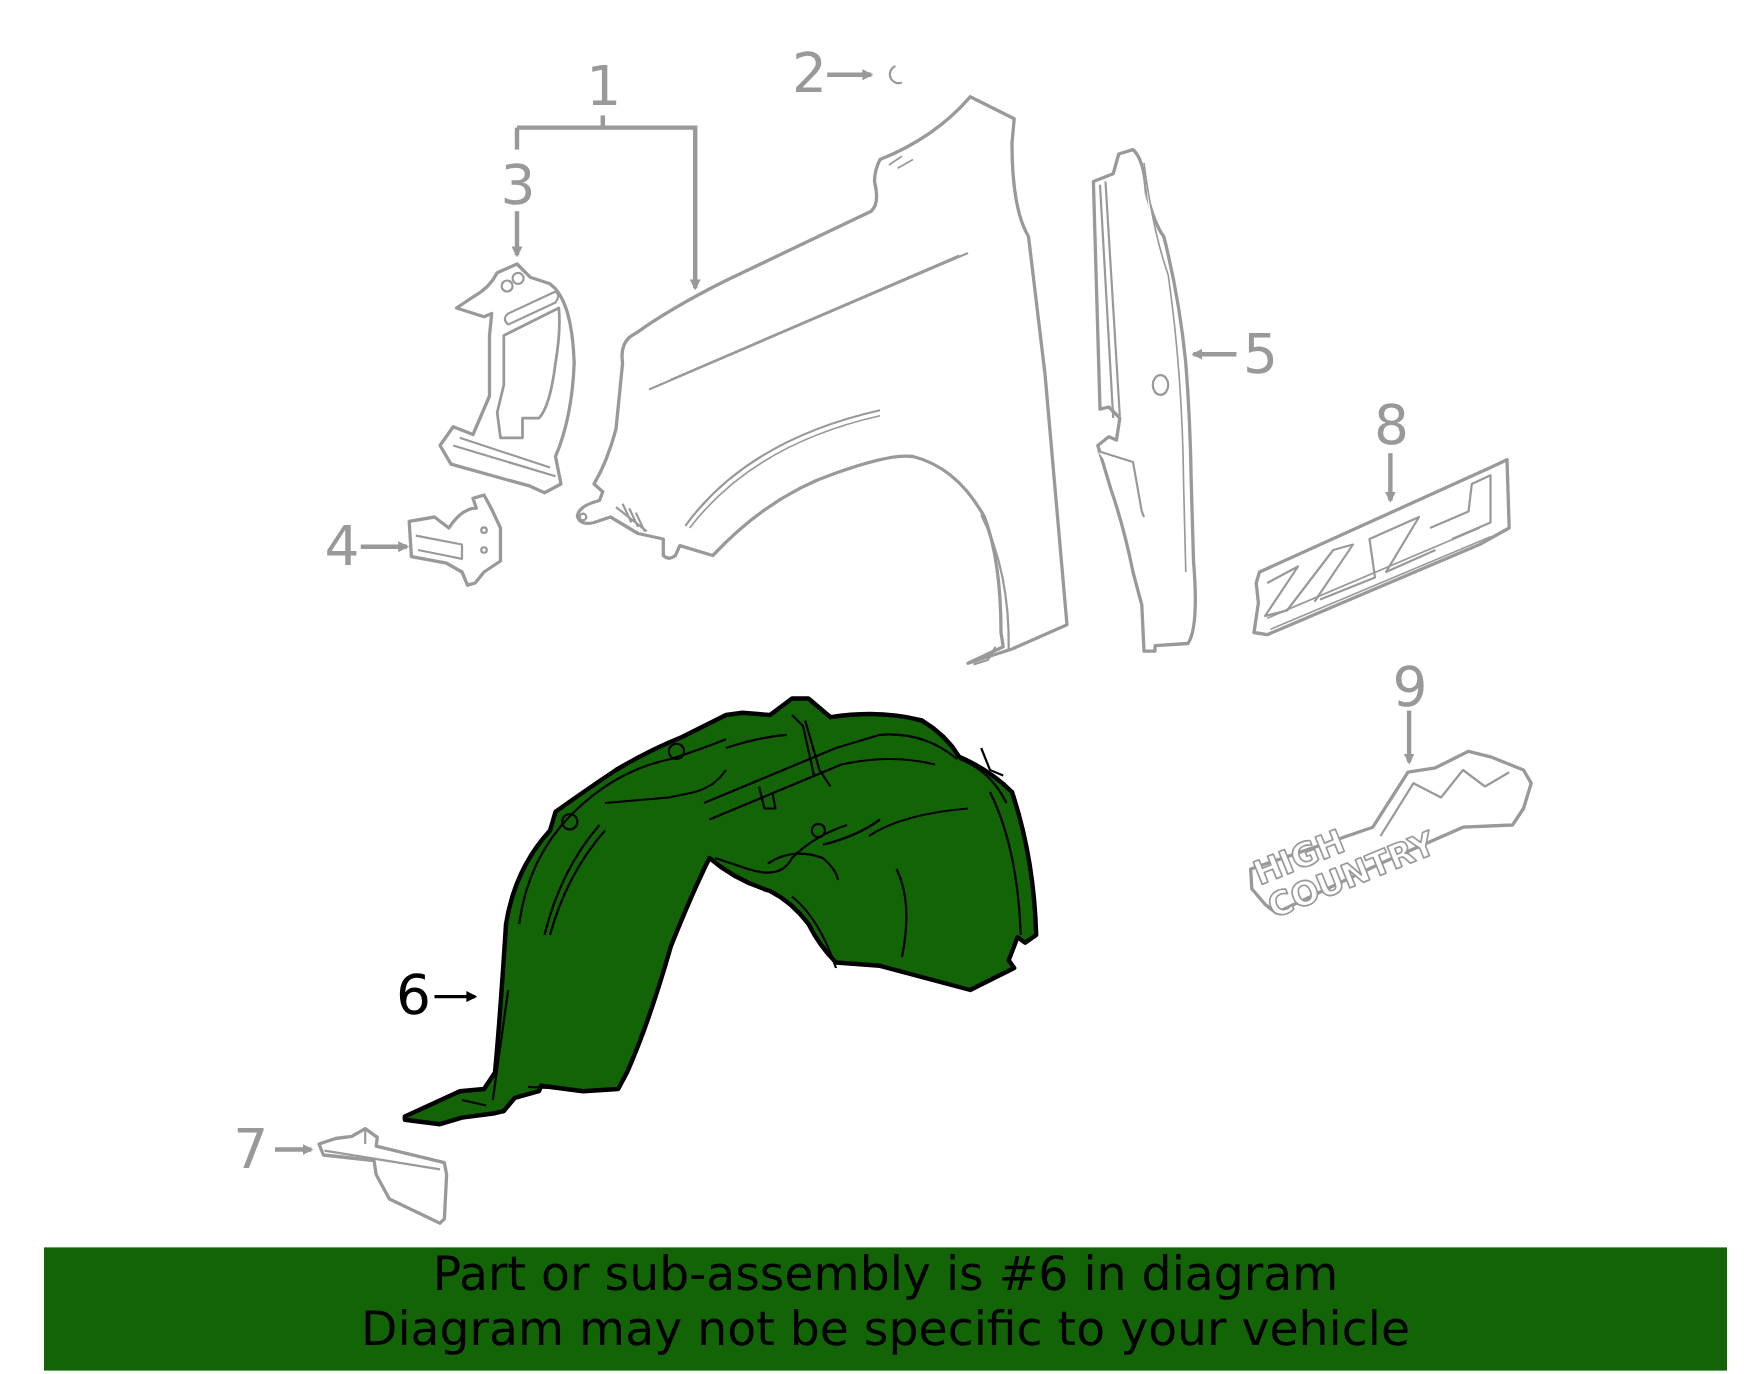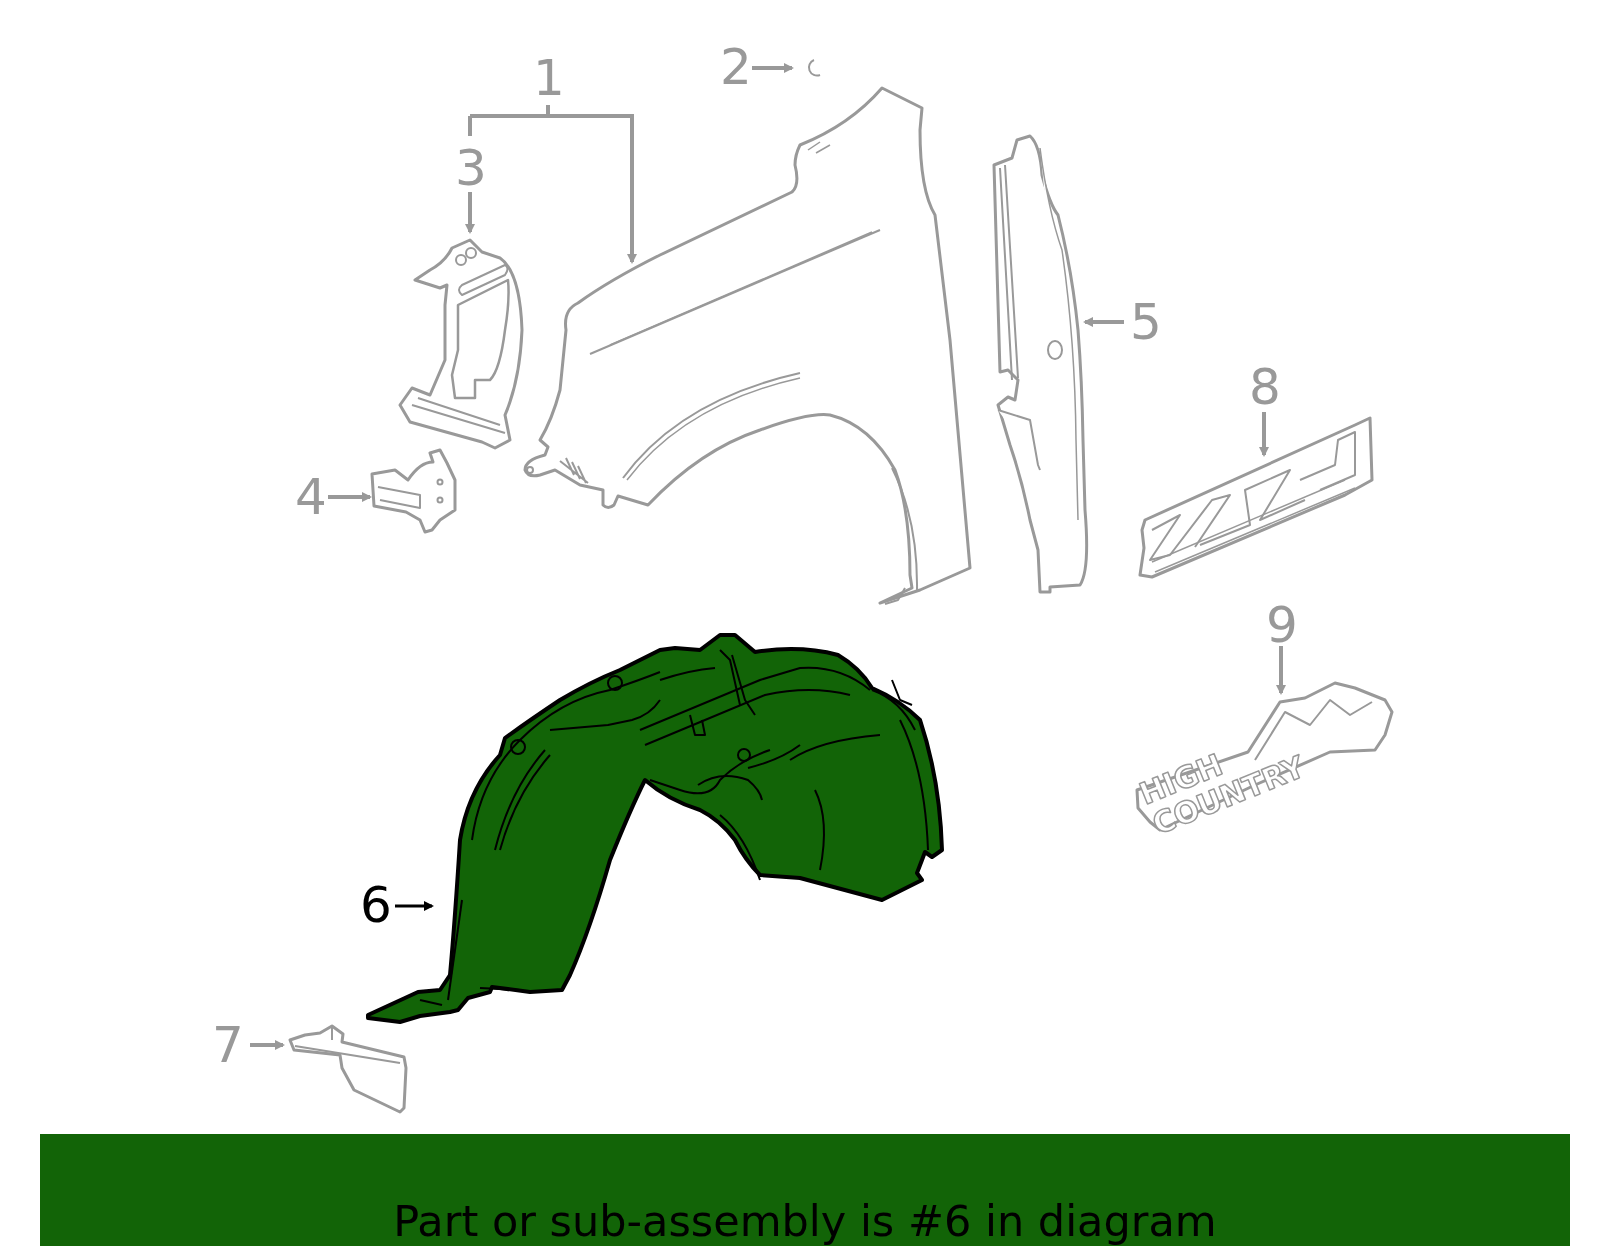--- a/index.html
+++ b/index.html
@@ -1,20 +1,20 @@
 <!DOCTYPE html>
 <html><head>
   <meta charset="utf-8">
   <style>
     html, body { margin: 0; padding: 0; background: #ffffff; }
     body { width: 1600px; height: 1249px; position: relative; overflow: hidden; font-family: "DejaVu Sans", sans-serif; }
     #diagram { position: absolute; left: 0; top: 0; width: 1600px; height: 1249px; }
     .callout { position: absolute; font-family: "DejaVu Sans", sans-serif; font-size: 50px; line-height: 1; color: #999999; }
     .callout.active { color: #000000; }
-    .banner { position: absolute; left: 40px; top: 1134px; width: 1530px; height: 112px; background: #126407; display: flex; flex-direction: column; align-items: center; justify-content: flex-end; }
+    .banner { position: absolute; left: 40px; top: 1134px; width: 1530px; height: 112px; background: #126407; display: flex; flex-direction: column; align-items: center; justify-content: flex-start; }
     .banner .line { font-family: "DejaVu Sans", sans-serif; font-size: 43px; line-height: 50px; color: #000000; white-space: nowrap; }
   </style>
 </head>
 <body>
 
 <svg id="diagram" viewBox="0 0 1600 1249" xmlns="http://www.w3.org/2000/svg">
   <defs>
     <marker id="arrGray" markerWidth="10" markerHeight="10" refX="8" refY="5" orient="auto" markerUnits="userSpaceOnUse">
       <path d="M0,0 L10,5 L0,10 z" fill="#999999"></path>
     </marker>
@@ -136,13 +136,14 @@
 <span class="callout" style="left:455px; top:143px;">3</span>
 <span class="callout" style="left:295px; top:472px;">4</span>
 <span class="callout" style="left:1130px; top:297px;">5</span>
 <span class="callout active" style="left:360px; top:880px;">6</span>
 <span class="callout" style="left:212px; top:1020px;">7</span>
 <span class="callout" style="left:1249px; top:362px;">8</span>
 <span class="callout" style="left:1266px; top:600px;">9</span>
 
 <div class="banner">
   <div class="line">Part or sub-assembly is #6 in diagram</div>
+  <div class="line">Diagram may not be specific to your vehicle</div>
 </div>
 
 </body></html>

